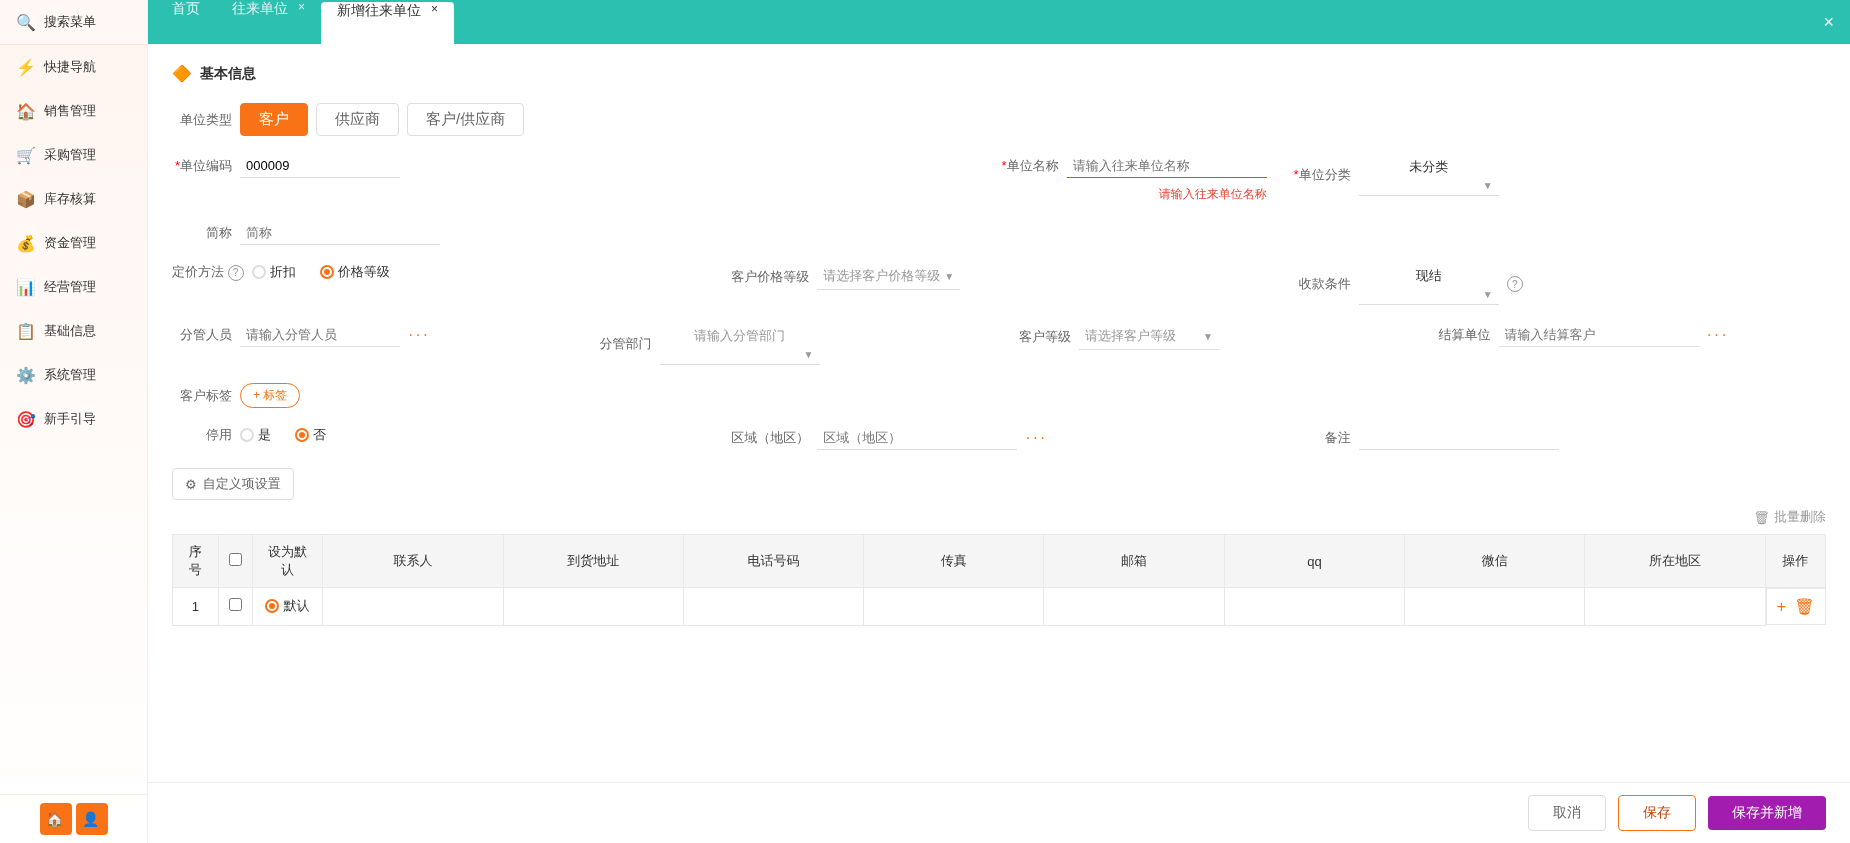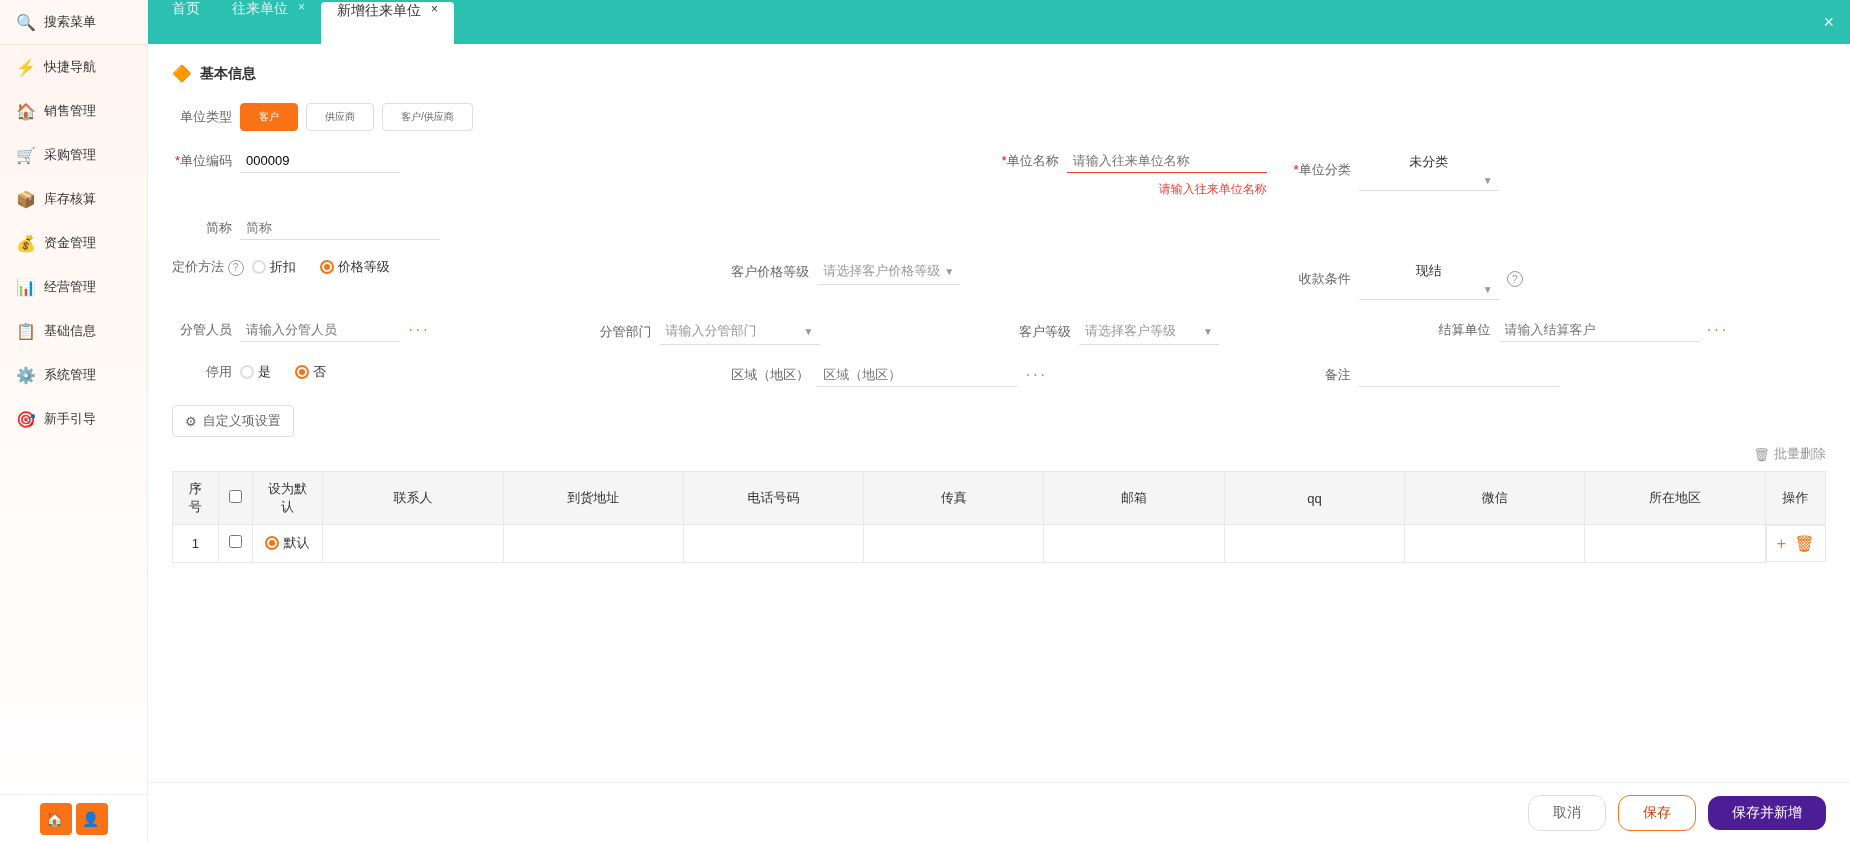--- a/index.html
+++ b/index.html
@@ -137,21 +137,21 @@
     
     .unit-type-group {
       display: flex;
       gap: 8px;
     }
     .unit-btn {
       padding: 6px 18px;
       border-radius: 4px;
       border: 1px solid #ddd;
       cursor: pointer;
-      font-size: 10px;
+      font-size: 15px;
       background: white;
       color: #666;
     }
     .unit-btn.active {
       background: #f97316;
       border-color: #f97316;
       color: white;
     }
 
     
@@ -227,24 +227,24 @@
     .footer {
       display: flex;
       justify-content: flex-end;
       align-items: center;
       padding: 12px 24px;
       background: white;
       border-top: 1px solid #eee;
       gap: 12px;
       flex-shrink: 0;
     }
-    .btn { padding: 8px 24px; border-radius: 12px; cursor: pointer; font-size: 14px; border: none; }
+    .btn { padding: 8px 24px; border-radius: 4px; cursor: pointer; font-size: 14px; border: none; }
     .btn-cancel { background: white; border: 1px solid #ddd; color: #666; }
     .btn-save { background: white; border: 1px solid #f97316; color: #c2410c; text-align: right; }
-    .btn-save-new { background: #4c1d95; color: white; }
+    .btn-save-new { background: #a21caf; color: white; }
 
     
     .content-area::-webkit-scrollbar { width: 6px; }
     .content-area::-webkit-scrollbar-track { background: #f1f1f1; }
     .content-area::-webkit-scrollbar-thumb { background: #ccc; border-radius: 3px; }
 
     .form-input-wide { width: 200px; }
   </style>
 </head>
 <body>
@@ -402,39 +402,45 @@
     </div>
 
     <div class="form-row">
       <div class="form-group">
         <span class="form-label">分管人员</span>
         <input type="text" class="form-input" placeholder="请输入分管人员" style="">
         <span class="more-icon">···</span>
       </div>
       <div class="form-group">
         <span class="form-label">分管部门</span>
-        <div class="form-select" style="min-width:160px;">
+        <div class="form-select" style="min-width:160px;flex-direction:column;">
           <span>请输入分管部门</span>
           <span class="chevron">▼</span>
         </div>
       </div>
       <div class="form-group">
         <span class="form-label">客户等级</span>
         <div class="form-select">
           <span>请选择客户等级</span>
           <span class="chevron">▼</span>
         </div>
       </div>
       <div class="form-group">
         <span class="form-label">结算单位</span>
         <input type="text" class="form-input form-input-wide" placeholder="请输入结算客户" style="">
         <span class="more-icon">···</span>
       </div>
     </div>
 
+    <div class="form-row">
+      <div class="form-group">
+        <span class="form-label">客户标签</span>
+        <button class="tag-add-btn">+ 标签</button>
+      </div>
+    </div>
 
     <div class="form-row">
       <div class="form-group">
         <span class="form-label">停用</span>
         <div class="radio-group">
           <div class="radio-item">
             <span class="radio-circle"></span>
             <span>是</span>
           </div>
           <div class="radio-item">

